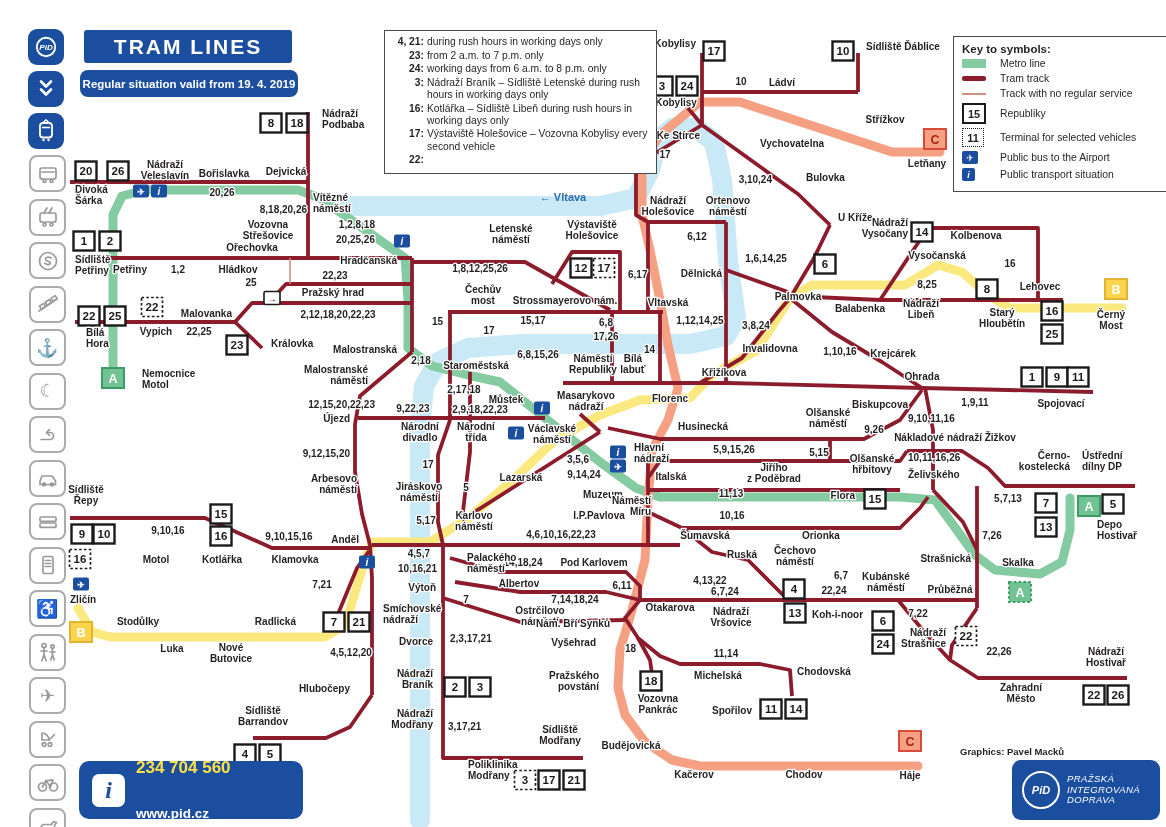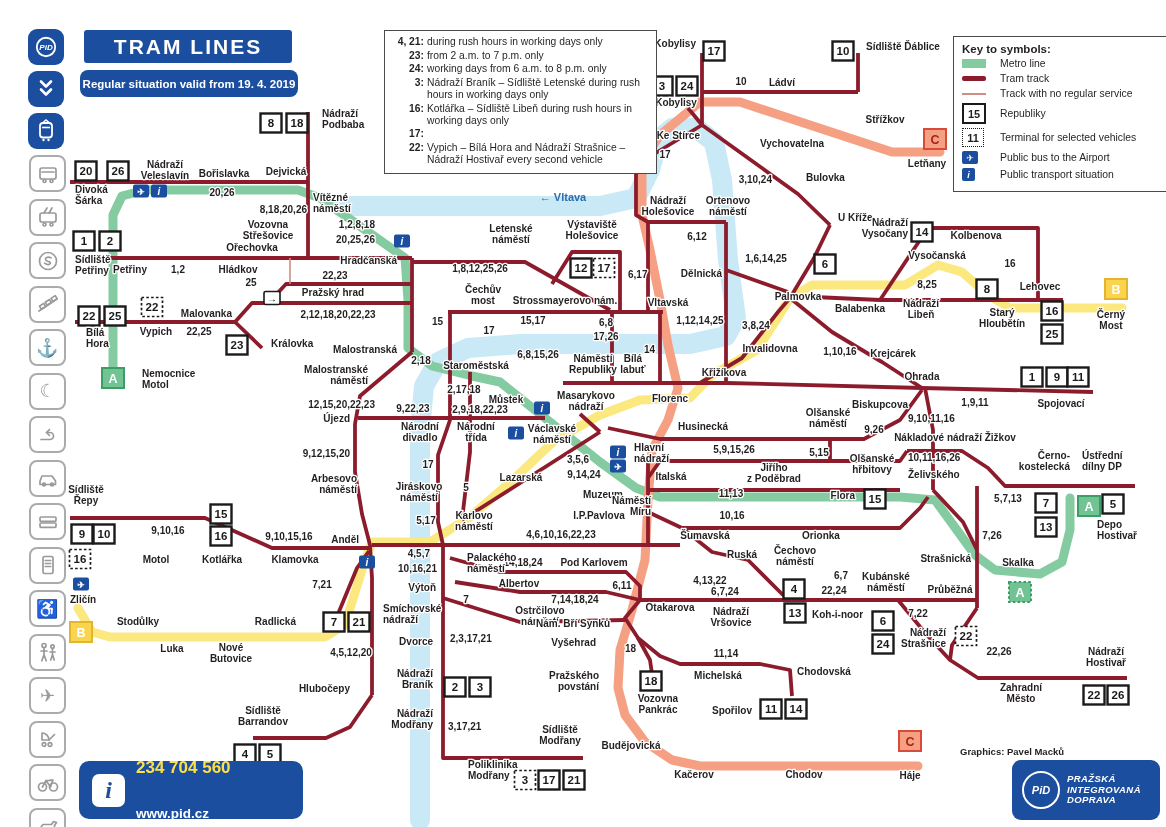--- a/index.html
+++ b/index.html
@@ -39,21 +39,21 @@
   .info-badge{width:33px;height:33px;background:#fff;border-radius:7px;color:#1b4e9e;
     font-weight:bold;font-style:italic;font-size:24px;font-family:"Liberation Serif",serif;
     display:flex;align-items:center;justify-content:center;}
   .info-phone{color:#fde047;font-weight:bold;font-size:17px;line-height:1.1;}
   .info-url{color:#fff;font-weight:bold;font-size:13.5px;margin-top:28px;}
   .credit{left:960px;top:746px;width:198px;text-align:left;font-size:9.5px;font-weight:bold;}
   .logo-box{left:1012px;top:760px;width:148px;height:60px;background:#1b4e9e;border-radius:9px;
     display:flex;align-items:center;gap:7px;padding:0 0 0 10px;box-sizing:border-box;}
   .logo-roundel{width:34px;height:34px;border:2.5px solid #fff;border-radius:50%;color:#fff;
     font-style:italic;font-weight:bold;font-size:11px;display:flex;align-items:center;justify-content:center;flex:0 0 34px;}
-  .logo-lines{color:#fff;font-weight:bold;font-style:italic;font-size:9.5px;line-height:1.15;letter-spacing:0.4px;}
+  .logo-lines{color:#fff;font-weight:normal;font-style:italic;font-size:9.5px;line-height:1.15;letter-spacing:0.4px;}
 </style>
 </head>
 <body>
 
 <svg id="map-svg" width="1166" height="827" viewBox="0 0 1166 827">
     <polyline points="340,206 600,206 636,198 650,170 658,140 672,128 696,128 714,142 722,180 728,260 736,318 726,336 690,344 520,344 468,348 438,362 424,386 420,430 420,820" fill="none" stroke="#c9e9f6" stroke-width="20" stroke-linejoin="round" stroke-linecap="round"></polyline>
     <text x="563" y="201" text-anchor="middle" font-size="11" font-weight="bold" fill="#2b6daf">← Vltava</text>
     <polyline points="113,372 113,215 122,196 145,190 298,190 320,198 405,258 408,300 408,348 432,366 472,376 500,382 540,414 600,462 636,488 660,497 900,497 935,500 975,555 995,570 1040,574 1062,562 1070,530 1070,498" fill="none" stroke="#85cba1" stroke-width="9" stroke-linejoin="round" stroke-linecap="round"></polyline>
     <polyline points="78,608 92,632 110,637 325,637 345,625 365,560 372,542 430,542 470,517 515,478 555,440 600,415 640,400 690,398 712,375 757,350 790,298 812,285 905,285 938,265 962,272 988,295 1010,308 1122,308" fill="none" stroke="#fbe87e" stroke-width="9" stroke-linejoin="round" stroke-linecap="round"></polyline>
     <polyline points="940,152 892,152 740,102 700,102 660,135 642,162 642,215 650,250 660,300 668,345 678,388 668,420 652,450 648,500 645,560 632,610 620,650 618,688 625,715 645,742 672,760 700,766 918,766" fill="none" stroke="#f5a083" stroke-width="9" stroke-linejoin="round" stroke-linecap="round"></polyline>
@@ -631,24 +631,24 @@
       <div class="note-row">
         <span class="note-num">3:</span>
         <span>Nádraží Braník – Sídliště Letenské during rush hours in working days only</span>
       </div>
       <div class="note-row">
         <span class="note-num">16:</span>
         <span>Kotlářka – Sídliště Libeň during rush hours in working days only</span>
       </div>
       <div class="note-row">
         <span class="note-num">17:</span>
+        <span>Výstaviště Holešovice – Vozovna Kobylisy every second vehicle</span>
       </div>
       <div class="note-row">
         <span class="note-num">22:</span>
-        <span>Vypich – Bílá Hora and Nádraží Strašnice – Nádraží Hostivař every second vehicle</span>
       </div>
     </div>
 </div>
 
 <div class="panel key-box">
   <div class="key-title">Key to symbols:</div>
   <div id="key-list">
       <div class="key-row">
         <span class="key-swatch">
           <span class="sw-metro"></span>

